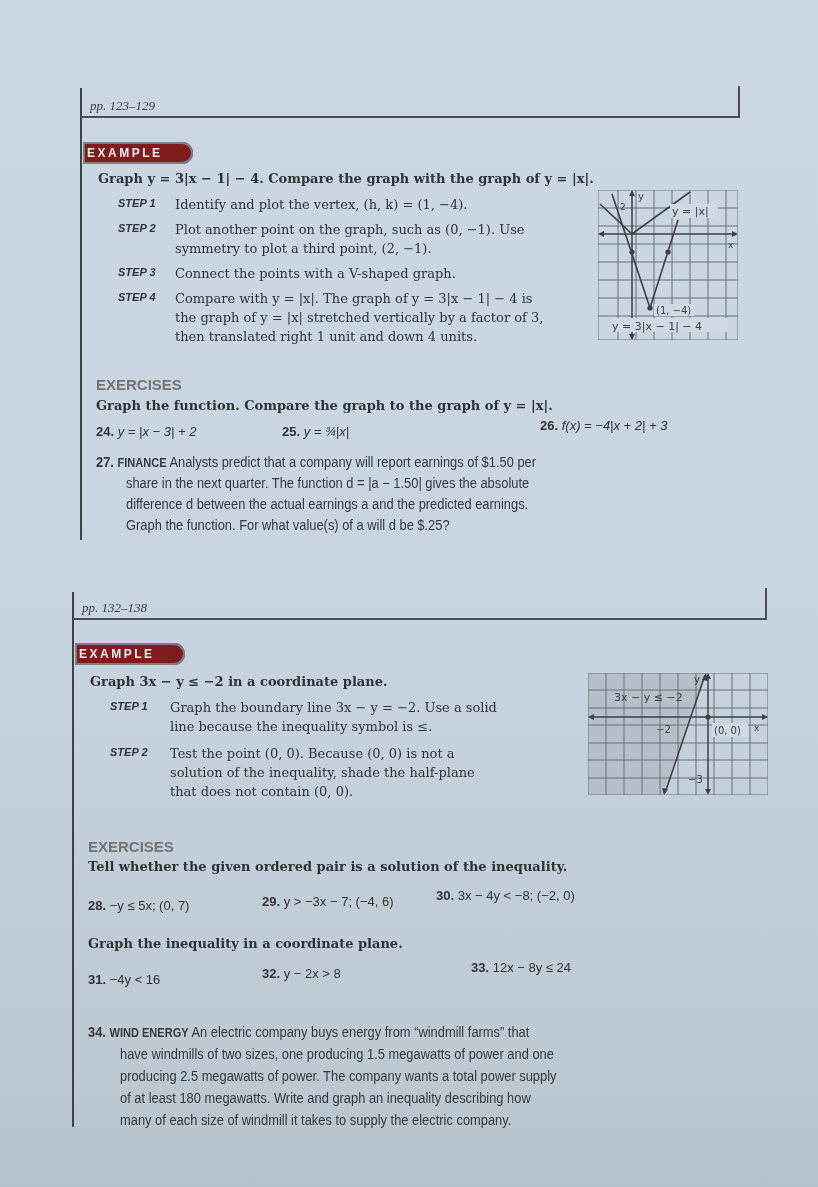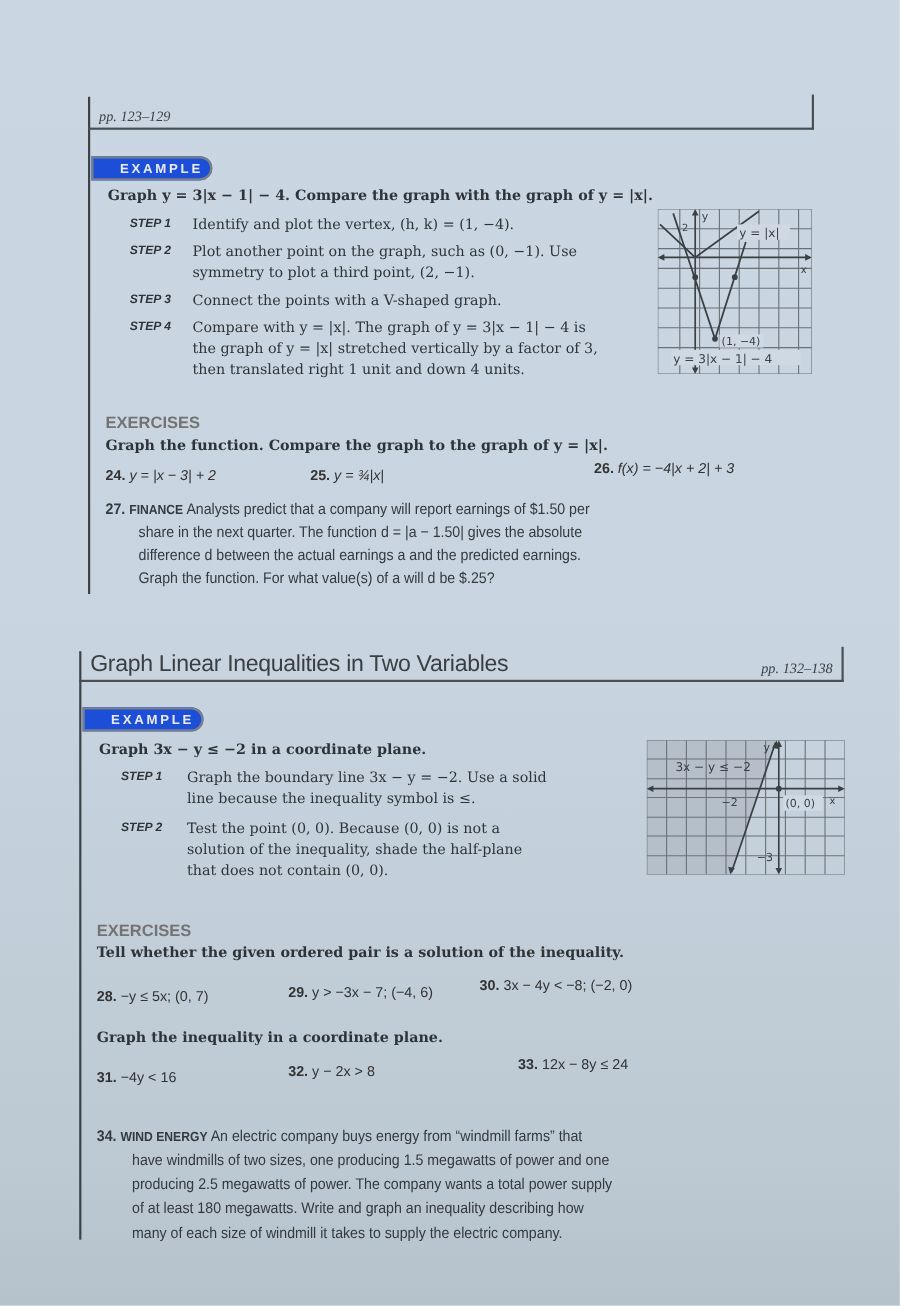--- a/index.html
+++ b/index.html
@@ -17,25 +17,25 @@
     display: flex; align-items: flex-end; justify-content: space-between;
     padding: 0 8px 2px 10px; box-sizing: border-box;
   }
   .head-title {
     font-family: "Liberation Sans", sans-serif; font-size: 21px; color: #3a3f44;
     letter-spacing: -0.3px;
   }
   .head-pages { font-family: "Liberation Serif", serif; font-style: italic; font-size: 13px; color: #3a3f44; }
   .badge {
     position: absolute; left: 83px; height: 22px; width: 110px;
-    background: #1d4ed8; color: #e8ecef;
+    background: #7f1d1d; color: #e8ecef;
     border-radius: 0 11px 11px 0;
     font-family: "Liberation Sans", sans-serif; font-weight: bold;
     font-size: 12px; letter-spacing: 2.5px;
-    display: flex; align-items: center; padding-left: 26px; box-sizing: border-box;
+    display: flex; align-items: center; padding-left: 4px; box-sizing: border-box;
     box-shadow: 0 0 0 2px #7a8086 inset;
   }
   .txt { position: absolute; font-size: 13px; line-height: 18px; white-space: nowrap; }
   .bold { font-weight: bold; }
   .step-label {
     position: absolute; font-family: "Liberation Sans", sans-serif; font-style: italic;
     font-weight: bold; font-size: 11px; color: #2f3439;
   }
   .step-text { position: absolute; font-size: 13px; line-height: 19px; white-space: nowrap; }
   .ex-h { position: absolute; font-family: "Liberation Sans", sans-serif; font-weight: bold; font-size: 15px; color: #737373; }
@@ -139,21 +139,20 @@
   <b style="font-size:12px;">FINANCE</b>
   <span>Analysts predict that a company will report earnings of $1.50 per</span>
 </div>
 <div class="word" style="left:126px;top:473px;">share in the next quarter. The function d = |a − 1.50| gives the absolute</div>
 <div class="word" style="left:126px;top:494px;">difference d between the actual earnings a and the predicted earnings.</div>
 <div class="word" style="left:126px;top:515px;">Graph the function. For what value(s) of a will d be $.25?</div>
 
 <div class="vbar" style="left:72px;top:592px;height:535px;"></div>
 
 <div class="head" style="left:72px;top:588px;width:695px;">
-  <span class="head-title">Graph Linear Inequalities in Two Variables</span>
   <span class="head-pages">pp. 132–138</span>
 </div>
 
 <div class="badge" style="left:75px;top:643px;">EXAMPLE</div>
 
 <div class="txt bold" style="left:90px;top:673px;">Graph 3x − y ≤ −2 in a coordinate plane.</div>
 
 <div class="step-label" style="left:110px;top:700px;">STEP 1</div>
 <div class="step-text" style="left:170px;top:698px;">Graph the boundary line 3x − y = −2. Use a solid</div>
 <div class="step-text" style="left:170px;top:717px;">line because the inequality symbol is ≤.</div>

